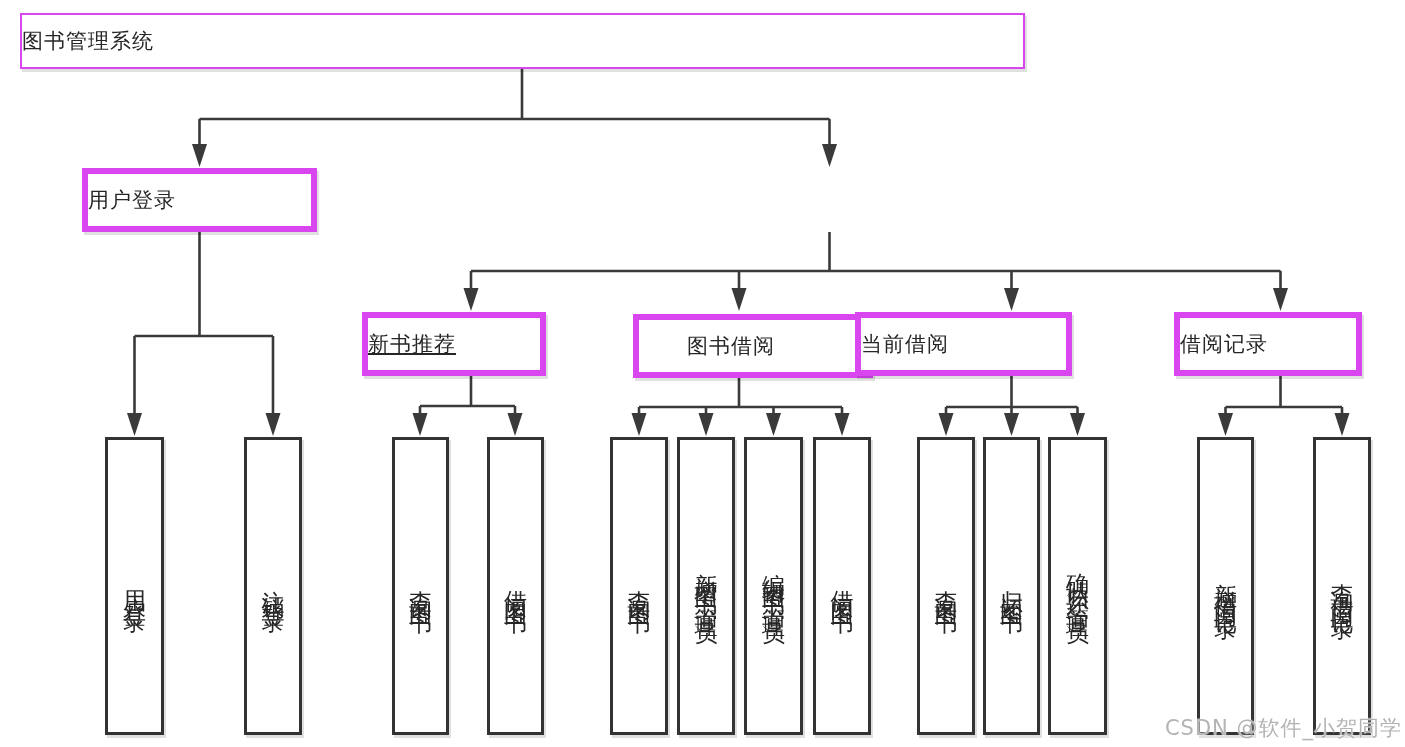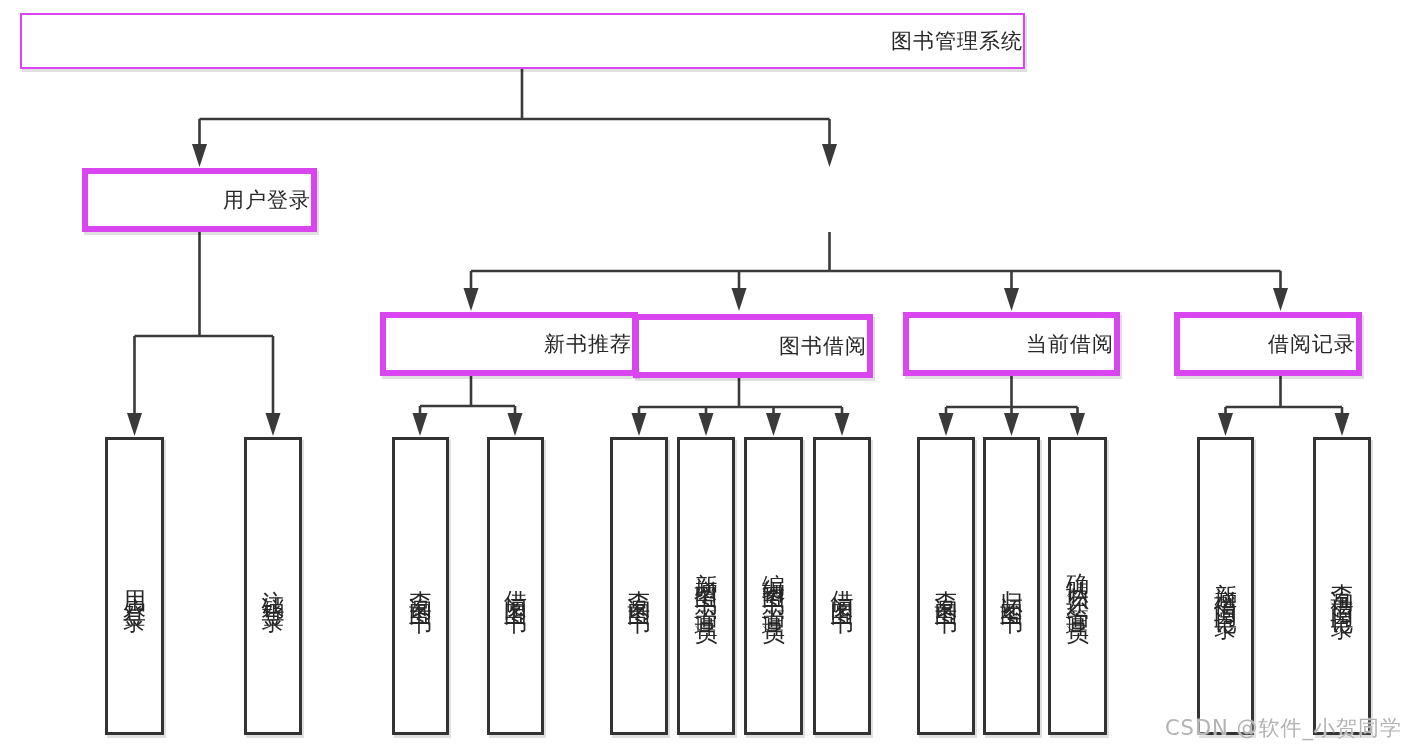--- a/index.html
+++ b/index.html
@@ -22,21 +22,21 @@
     height: 747px;
     pointer-events: none;
   }
   .node {
     position: absolute;
     box-sizing: border-box;
     background: #ffffff;
     border: 6px solid #d946ef;
     display: flex;
     align-items: center;
-    justify-content: flex-end;
+    justify-content: flex-start;
     color: #262626;
     font-size: 21px;
     letter-spacing: 1px;
     box-shadow: 2px 3px 0 rgba(0,0,0,0.12);
   }
   .node.root {
     border-width: 2px;
     font-size: 21px;
   }
   .leaf {
@@ -145,27 +145,27 @@
   </svg>
 
   <div class="node root" style="left:20px; top:13px; width:1005px; height:56px;">
     <span>图书管理系统</span>
   </div>
 
   <div class="node" style="left:82px; top:168px; width:235px; height:64px;">
     <span>用户登录</span>
   </div>
 
-  <div class="node" style="left:380px; top:312px; width:258px; height:64px;">
+  <div class="node" style="left:362px; top:312px; width:184px; height:64px;text-decoration:underline;">
     <span>新书推荐</span>
   </div>
   <div class="node" style="left:633px; top:314px; width:240px; height:64px;padding-left:48px;">
     <span>图书借阅</span>
   </div>
-  <div class="node" style="left:903px; top:312px; width:217px; height:64px;">
+  <div class="node" style="left:855px; top:312px; width:217px; height:64px;">
     <span>当前借阅</span>
   </div>
   <div class="node" style="left:1174px; top:312px; width:188px; height:64px;">
     <span>借阅记录</span>
   </div>
 
   <div class="leaf" style="left:105px; width:59px;">
     <span class="vtext">用户登录</span>
   </div>
   <div class="leaf" style="left:244px; width:58px;">

